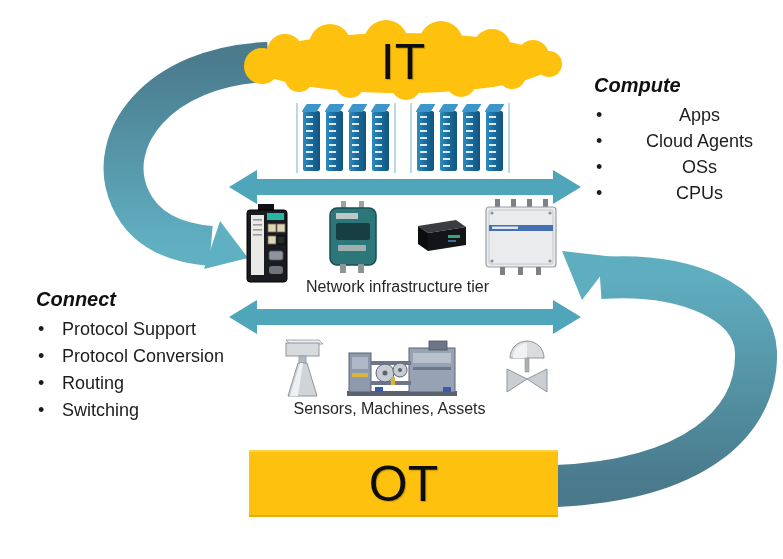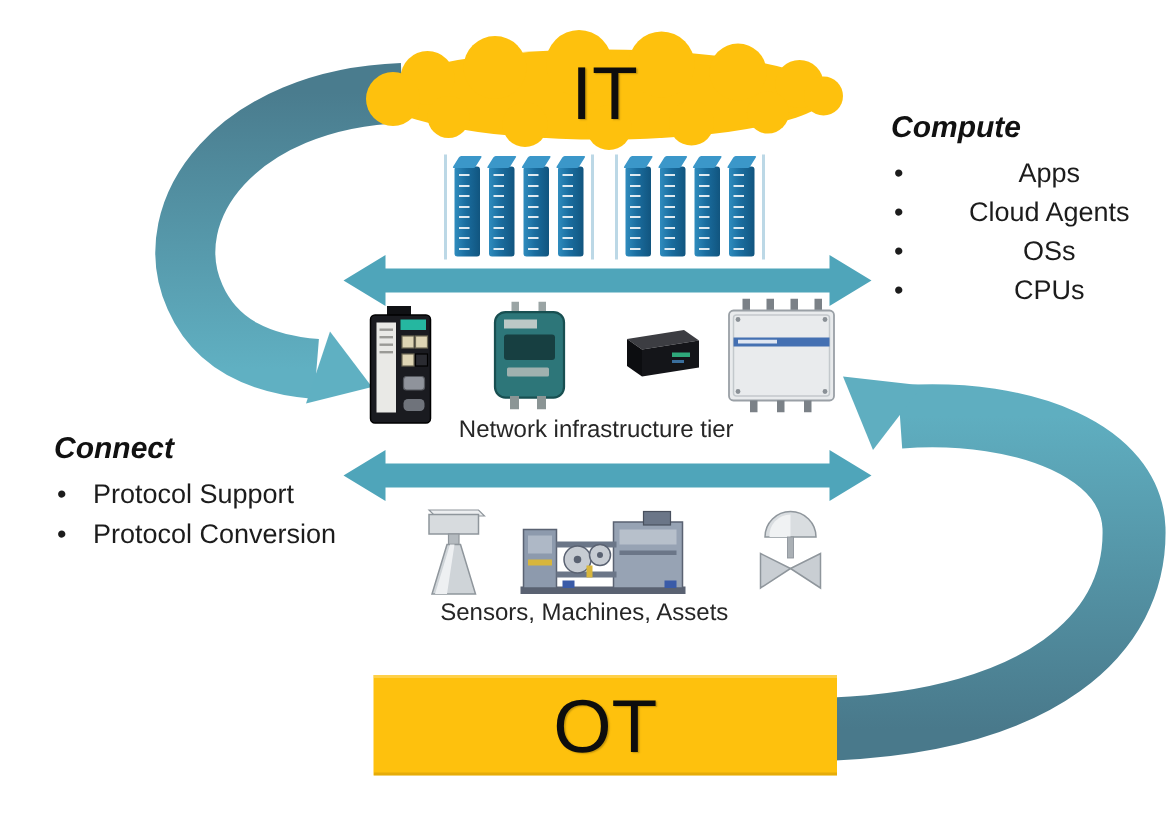--- a/index.html
+++ b/index.html
@@ -230,20 +230,22 @@
       <polygon points="24,43 44,33 44,56" fill="#c9ced3" stroke="#8f969c" stroke-width="1"></polygon>
     </svg>
   </div>
 
   <div class="tier-caption" id="edge-caption">Sensors, Machines, Assets</div>
 
   <div class="bullet-block" id="connect-block">
     <div class="bullet-title">Connect</div>
     <div class="bullet-item">Protocol Support</div>
     <div class="bullet-item">Protocol Conversion</div>
+    <div class="bullet-item">Routing</div>
+    <div class="bullet-item">Switching</div>
   </div>
 
   <div class="bullet-block" id="compute-block">
     <div class="bullet-title">Compute</div>
     <div class="bullet-item">Apps</div>
     <div class="bullet-item">Cloud Agents</div>
     <div class="bullet-item">OSs</div>
     <div class="bullet-item">CPUs</div>
   </div>
 

